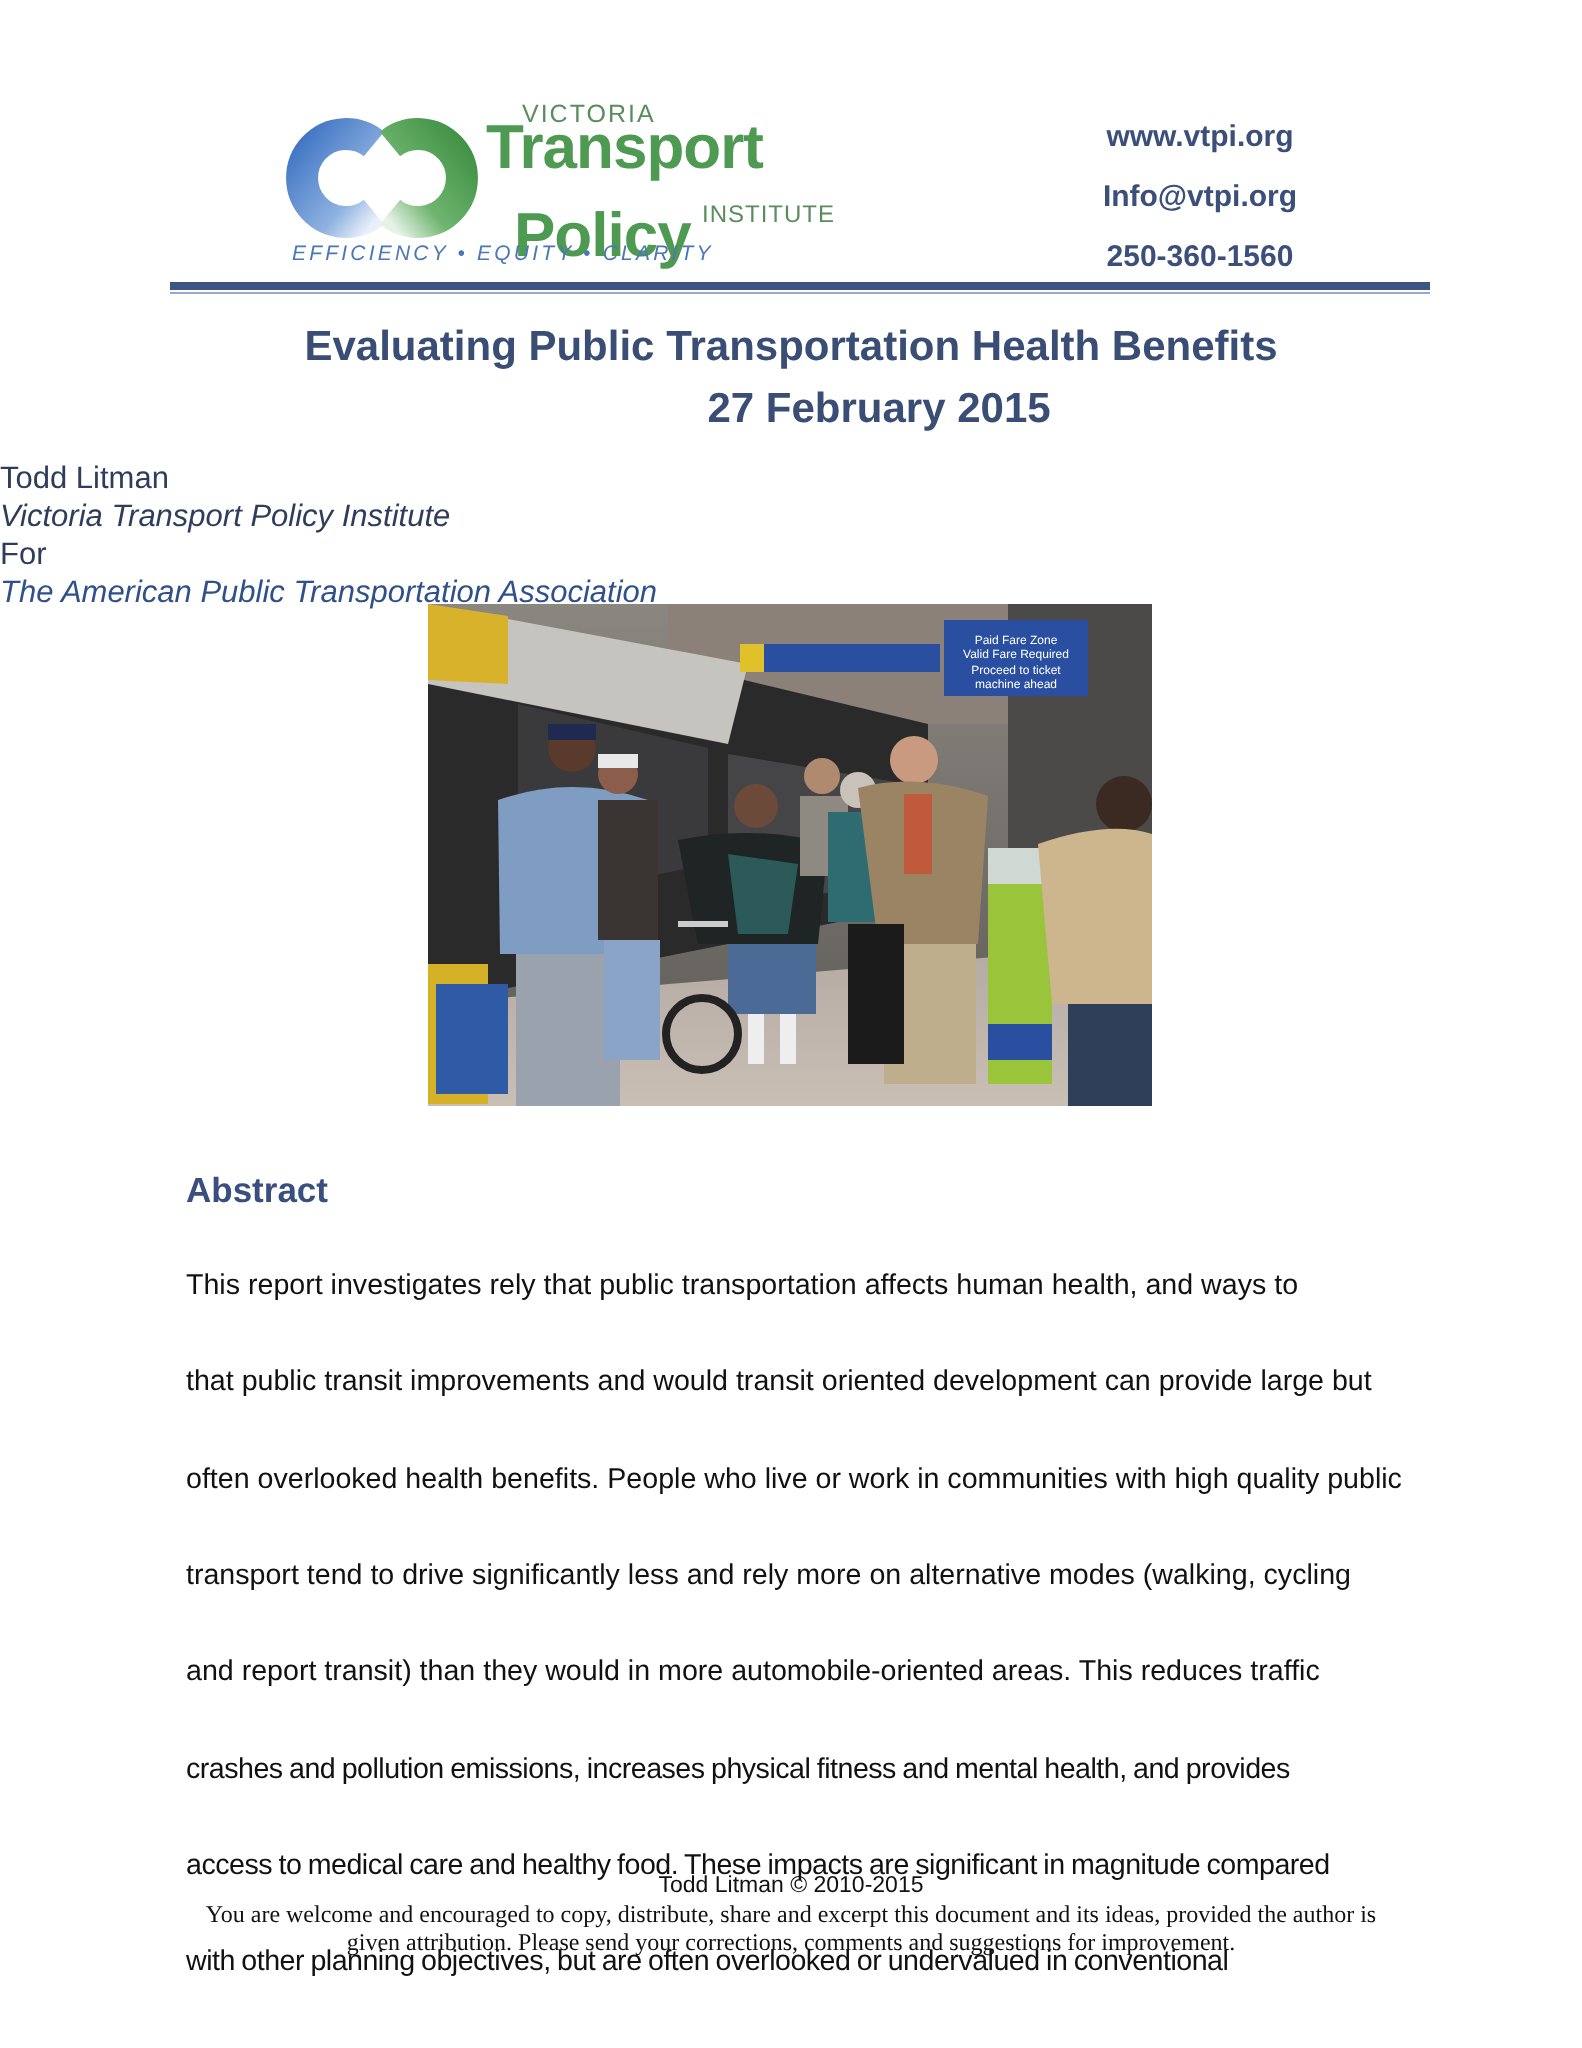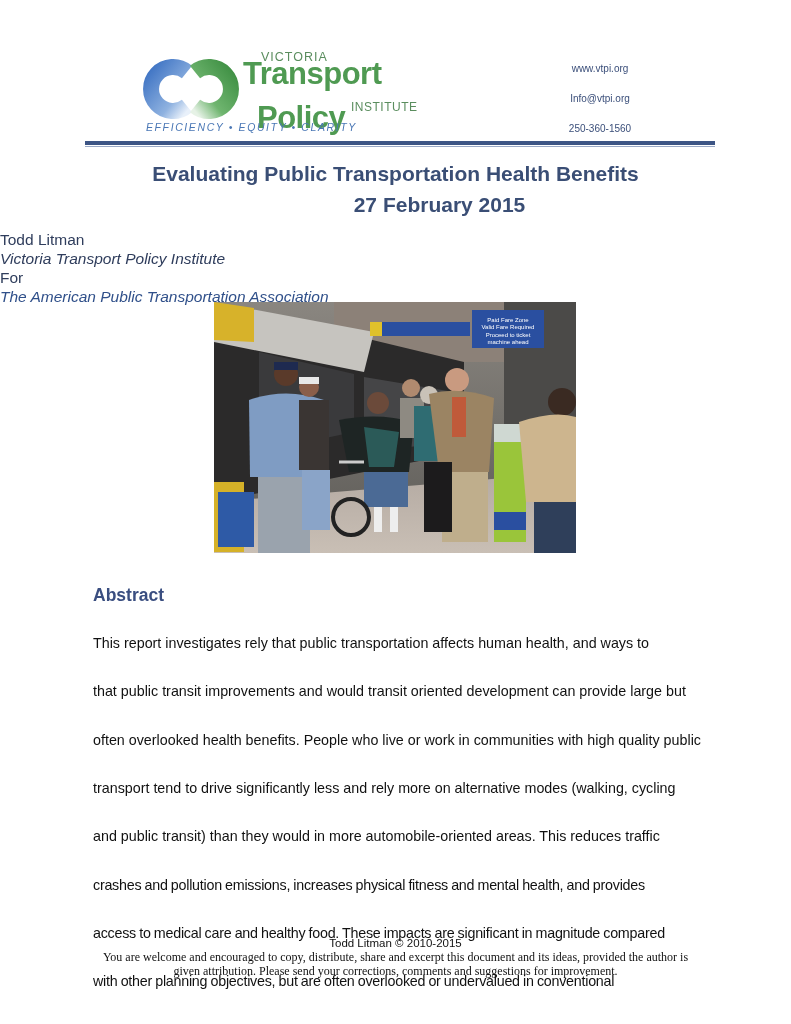--- a/index.html
+++ b/index.html
@@ -8,21 +8,21 @@
 
     
     .logo { position: absolute; left: 137px; top: 50px; width: 290px; height: 85px; }
     .logo-mark { position: absolute; left: 0; top: 8px; width: 108px; height: 62px; }
     .logo-victoria { position: absolute; left: 124px; top: 0; font-size: 12.5px; letter-spacing: 1px; color: #5a8d5e; }
     .logo-transport { position: absolute; left: 106px; top: 8px; font-size: 31px; font-weight: bold; color: #4f9a52; letter-spacing: -0.5px; line-height: 31px; }
     .logo-policy { position: absolute; left: 120px; top: 52px; font-size: 31px; font-weight: bold; color: #4f9a52; letter-spacing: -0.5px; line-height: 31px; }
     .logo-institute { position: absolute; left: 214px; top: 50px; font-size: 12px; letter-spacing: 0.5px; color: #5a8d5e; }
     .logo-tagline { position: absolute; left: 9px; top: 71px; font-size: 10.5px; font-style: italic; letter-spacing: 1.6px; color: #4a77b5; white-space: nowrap; }
 
-    .contact { position: absolute; left: 540px; top: 60px; width: 120px; text-align: center; color: #3b4f7a; font-weight: normal; font-size: 10px; }
+    .contact { position: absolute; left: 540px; top: 60px; width: 120px; text-align: center; color: #3b4f7a; font-weight: bold; font-size: 15px; }
     .contact div { height: 30px; line-height: 18px; }
 
     .rule { position: absolute; left: 85px; top: 141px; width: 630px; height: 4px; background: #3d5585; }
     .rule2 { position: absolute; left: 85px; top: 146px; width: 630px; height: 1px; background: #9aa9c6; }
 
     
     .title { position: absolute; left: 0; top: 162px; width: 791px; text-align: center; font-size: 21px; font-weight: bold; color: #3a4e75; }
     .date { position: absolute; left: 0; top: 193px; width: 791px; text-align: center; font-size: 21px; font-weight: bold; color: #3a4e75; margin-left: 44px; }
     .author { position: absolute; left: 0; top: 230px; width: 791px; text-align: left; font-size: 15.5px; color: #2f3d5c; line-height: 19px; }
     .author .it { font-style: italic; }
@@ -165,21 +165,21 @@
       <rect x="320" y="200" width="42" height="51" fill="#2f3f5a"></rect>
     </svg>
   </div>
 
   <div class="abs-h">Abstract</div>
   <div class="abs-body">
     <div>This report investigates rely that public transportation affects human health, and ways to</div>
     <div>that public transit improvements and would transit oriented development can provide large but</div>
     <div>often overlooked health benefits. People who live or work in communities with high quality public</div>
     <div>transport tend to drive significantly less and rely more on alternative modes (walking, cycling</div>
-    <div>and public transit) than they would in more automobile-oriented areas. This reduces traffic</div>
+    <div>and report transit) than they would in more automobile-oriented areas. This reduces traffic</div>
     <div class="narrow">crashes and pollution emissions, increases physical fitness and mental health, and provides</div>
     <div class="narrow">access to medical care and healthy food. These impacts are significant in magnitude compared</div>
     <div class="narrow">with other planning objectives, but are often overlooked or undervalued in conventional</div>
     
     
     
     
     
   </div>
 

